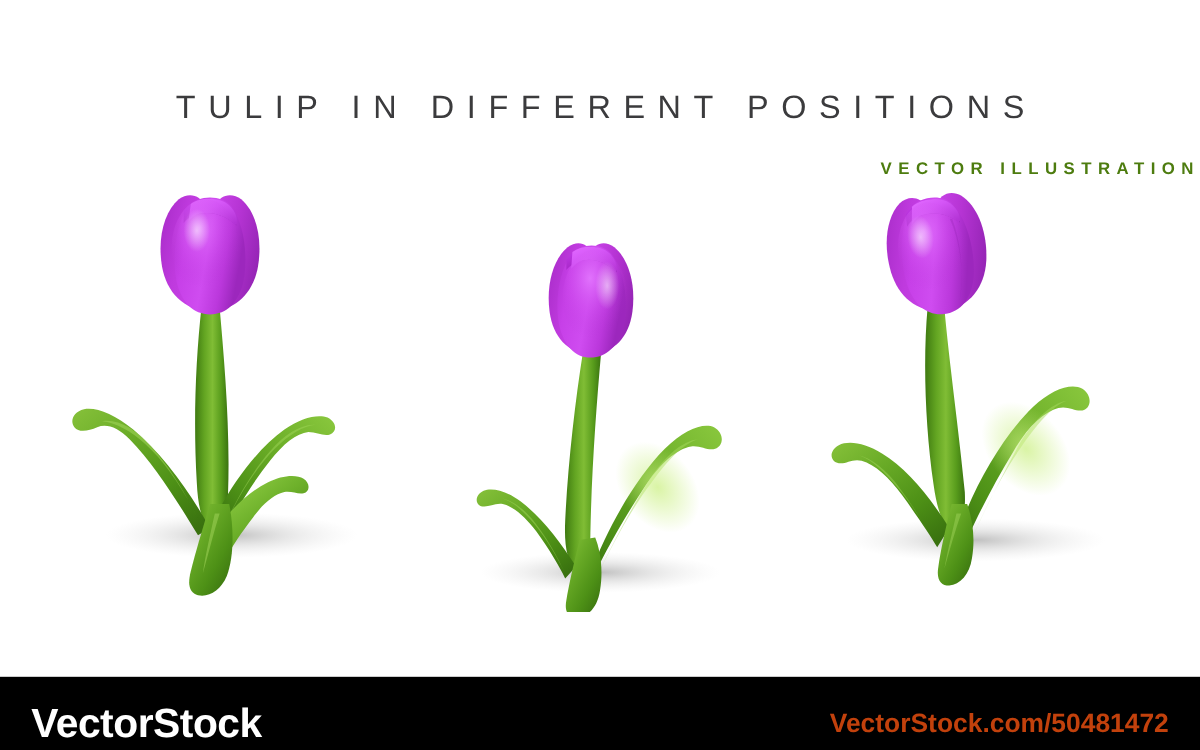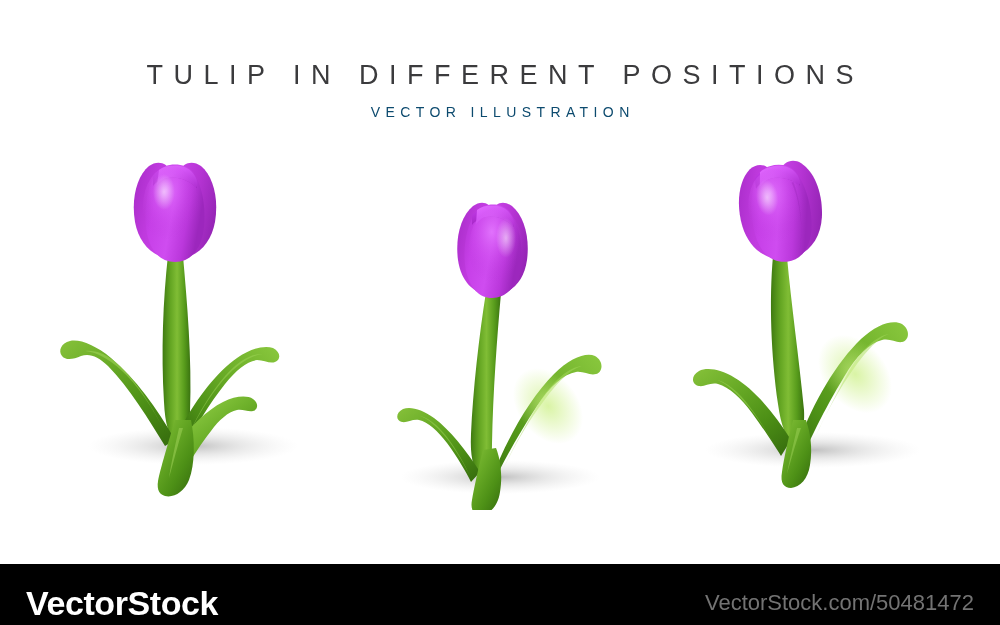--- a/index.html
+++ b/index.html
@@ -17,40 +17,41 @@
   }
 
   
   #header {
     position: absolute;
     top: 0; left: 0;
     width: 1000px;
     text-align: center;
   }
   #title {
-    margin: 0;
+    margin: 14px;
     padding-top: 62px;
     font-size: 27px;
     font-weight: 300;
     letter-spacing: 10.5px;
     color: #3b3b3d;
     white-space: nowrap;
     line-height: 1;
     text-indent: 10.5px;
   }
   #subtitle {
     margin: 0;
     padding-top: 16px;
     font-size: 14px;
-    font-weight: 400;
+    font-weight: 700;
     letter-spacing: 5.4px;
-    color: #0c4a6e;
+    color: #4d7c0f;
     white-space: nowrap;
     line-height: 1;
     text-indent: 5.4px;
+    text-align: right;
   }
 
   
   #scene {
     position: absolute;
     top: 140px;
     left: 0;
     width: 1000px;
     height: 370px;
   }
@@ -81,23 +82,23 @@
     font-weight: 700;
     letter-spacing: -0.4px;
     line-height: 1;
     white-space: nowrap;
   }
   #asset-url {
     position: absolute;
     right: 26px;
     top: 50%;
     transform: translateY(-50%);
-    color: #737373;
+    color: #c2410c;
     font-size: 22px;
-    font-weight: 400;
+    font-weight: 700;
     line-height: 1;
     white-space: nowrap;
   }
 </style>
 </head>
 <body>
 
 <div id="stage">
 
   <div id="header">

